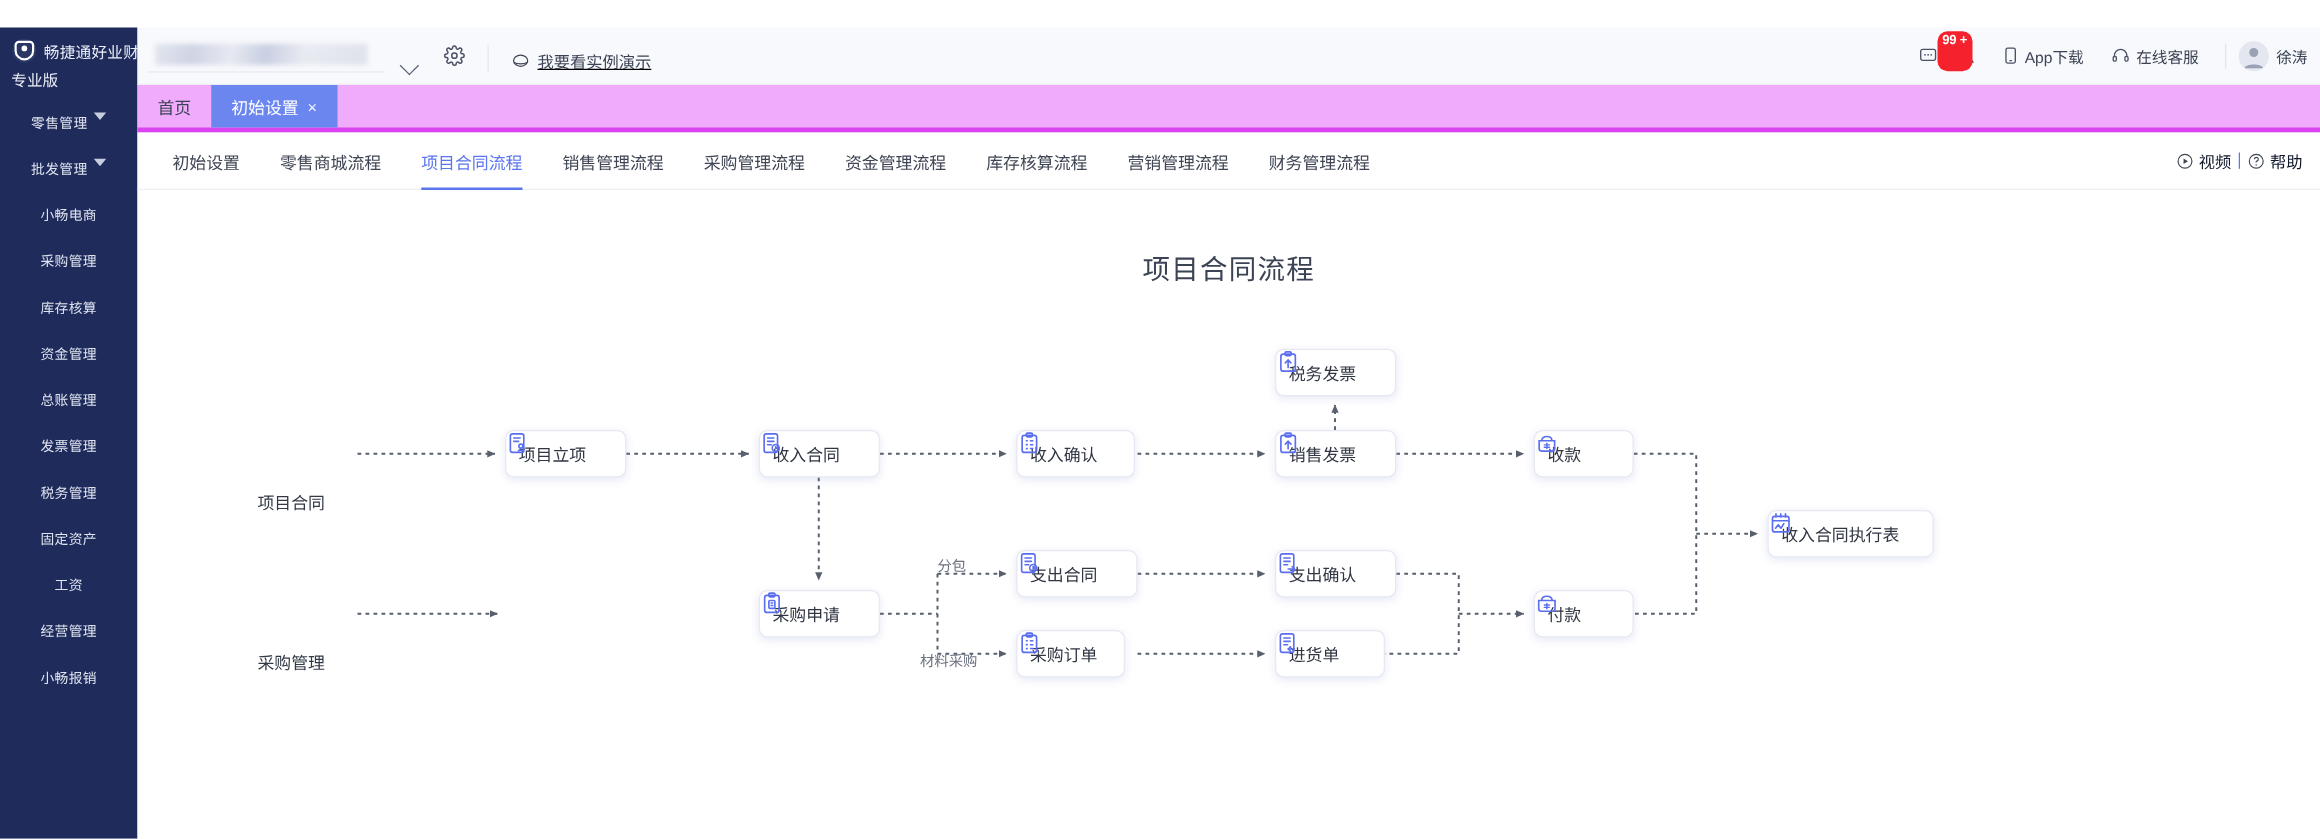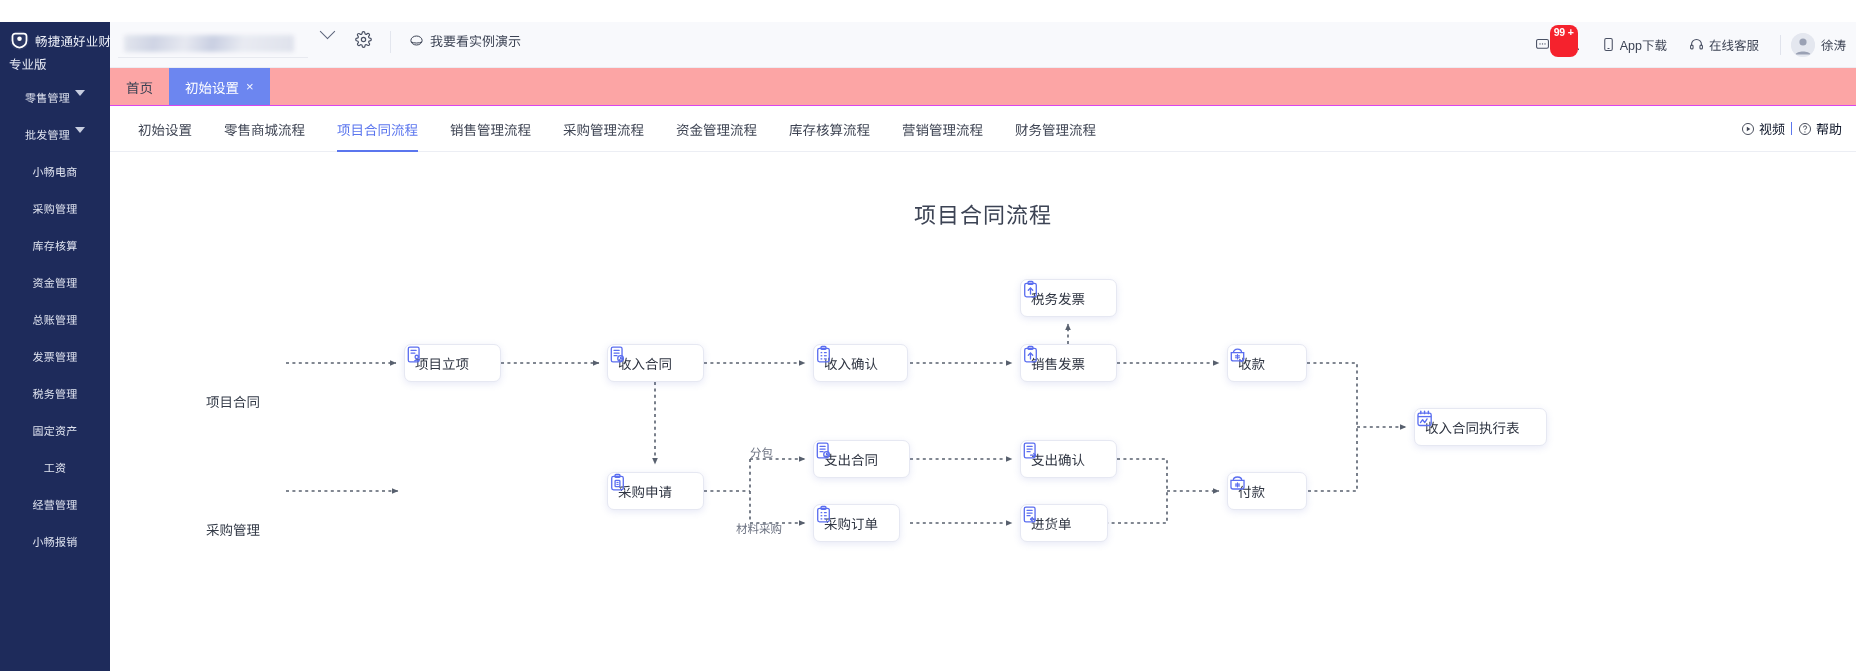--- a/index.html
+++ b/index.html
@@ -32,21 +32,21 @@
     border-right: 5px solid transparent; border-top: 6px solid #c7cde0;
     display: inline-block; position: relative; top: 1px;
   }
 
   
   .header {
     position: absolute; left: 110px; top: 22px; right: 0; height: 46px;
     background: #f8f9fc; border-bottom: 1px solid #ebedf3;
     display: flex; align-items: center;
   }
-  .hdr-left { display: flex; align-items: flex-start; flex: 0 0 auto; padding-left: 8px; }
+  .hdr-left { display: flex; align-items: flex-end; flex: 0 0 auto; padding-left: 8px; text-decoration: underline; }
   .blur-field {
     width: 170px; height: 17px; margin-left: 0;
     background: linear-gradient(100deg,#e3e6ee 0%,#cfd4e4 18%,#e7e9f1 36%,#c9cfe2 52%,#e9ebf2 70%,#dfe2ec 100%);
     filter: blur(2.2px); border-radius: 2px;
   }
   .field-wrap { width: 190px; border-bottom: 1px solid #e8eaf0; padding: 4px 0 5px 6px; }
   .chev-down {
     width: 11px; height: 11px; border-right: 1.6px solid #5a6379;
     border-bottom: 1.6px solid #5a6379; transform: rotate(45deg);
     margin: -5px 0 0 14px;
@@ -76,22 +76,22 @@
   .avatar {
     width: 24px; height: 24px; border-radius: 50%; background: #e4e7ef;
     display: flex; align-items: center; justify-content: center;
     margin-right: 6px; overflow: hidden;
   }
   .user-name { font-size: 12.5px; color: #3c4354; }
 
   
   .tabstrip {
     position: absolute; left: 110px; top: 68px; right: 0; height: 38px;
-    background: #fca5a5; display: flex; align-items: stretch;
-    border-bottom: 1px solid #d946ef;
+    background: #f0abfc; display: flex; align-items: stretch;
+    border-bottom: 4px solid #d946ef;
   }
   .tab {
     display: flex; align-items: center; gap: 7px; padding: 0 16px;
     font-size: 13.5px; color: #3c4354; cursor: pointer;
   }
   .tab.active { background: #6c86f0; color: #ffffff; }
   .tab-x { font-size: 13px; opacity: .92; }
 
   
   .subtabs {

